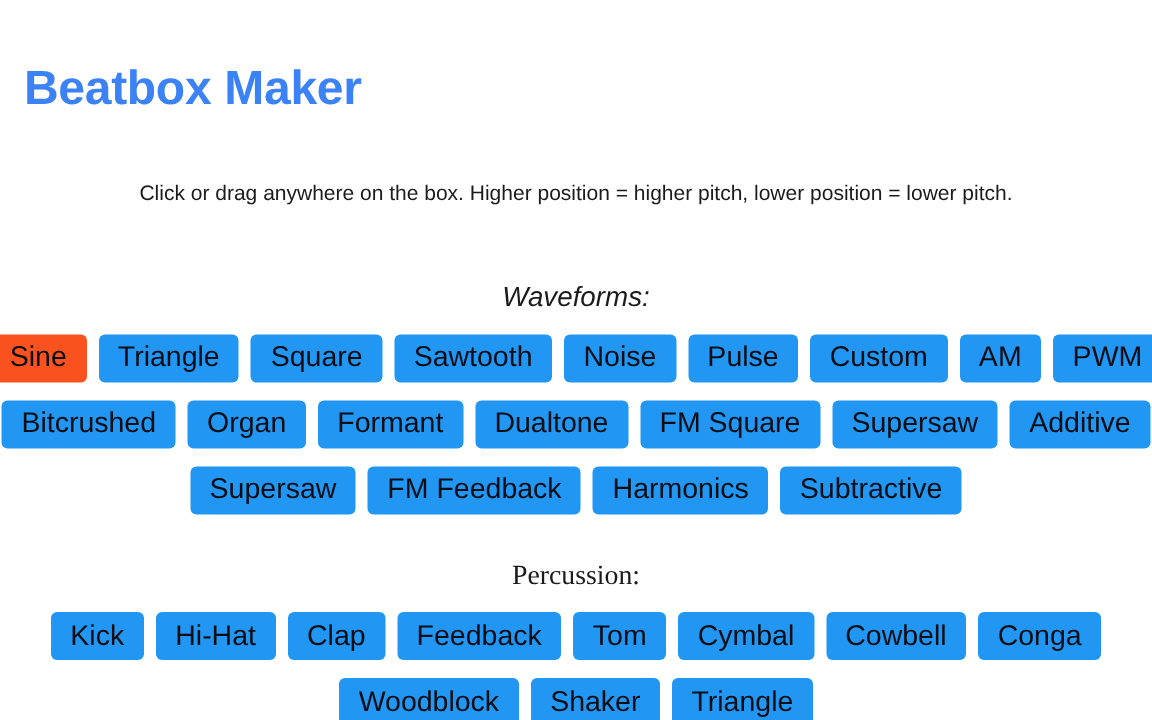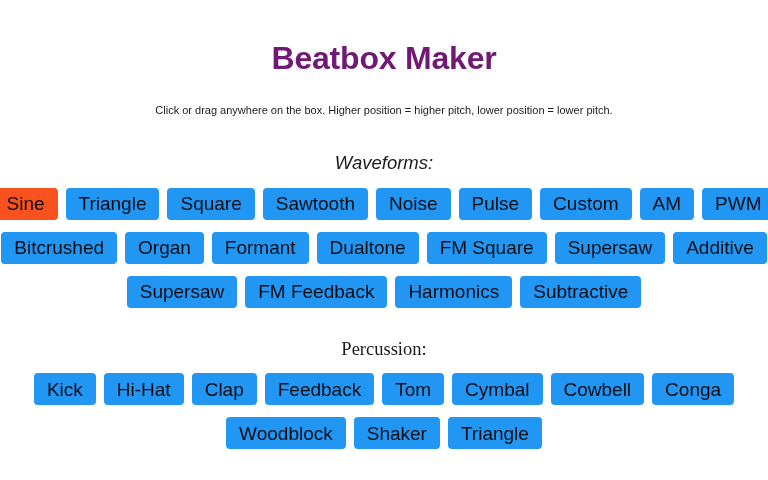--- a/index.html
+++ b/index.html
@@ -17,32 +17,32 @@
   .page {
     width: 768px;
     height: 480px;
     box-sizing: border-box;
     padding: 0 16px;
     overflow: hidden;
   }
   .app-title {
     margin: 0;
     padding: 0;
-    text-align: center;
+    text-align: left;
     font-size: 32px;
     font-weight: bold;
     line-height: 1;
     letter-spacing: -0.2px;
     padding-top: 42px;
-    color: #701a75;
+    color: #3b82f6;
   }
   .app-subtitle {
-    margin: 0;
+    margin: 16px;
     text-align: center;
-    font-size: 11px;
+    font-size: 14px;
     line-height: 1;
     padding-top: 31px;
     color: #1b1b1b;
     font-weight: normal;
   }
   .section-label {
     text-align: center;
     font-size: 18.5px;
     line-height: 1;
     color: #1b1b1b;

